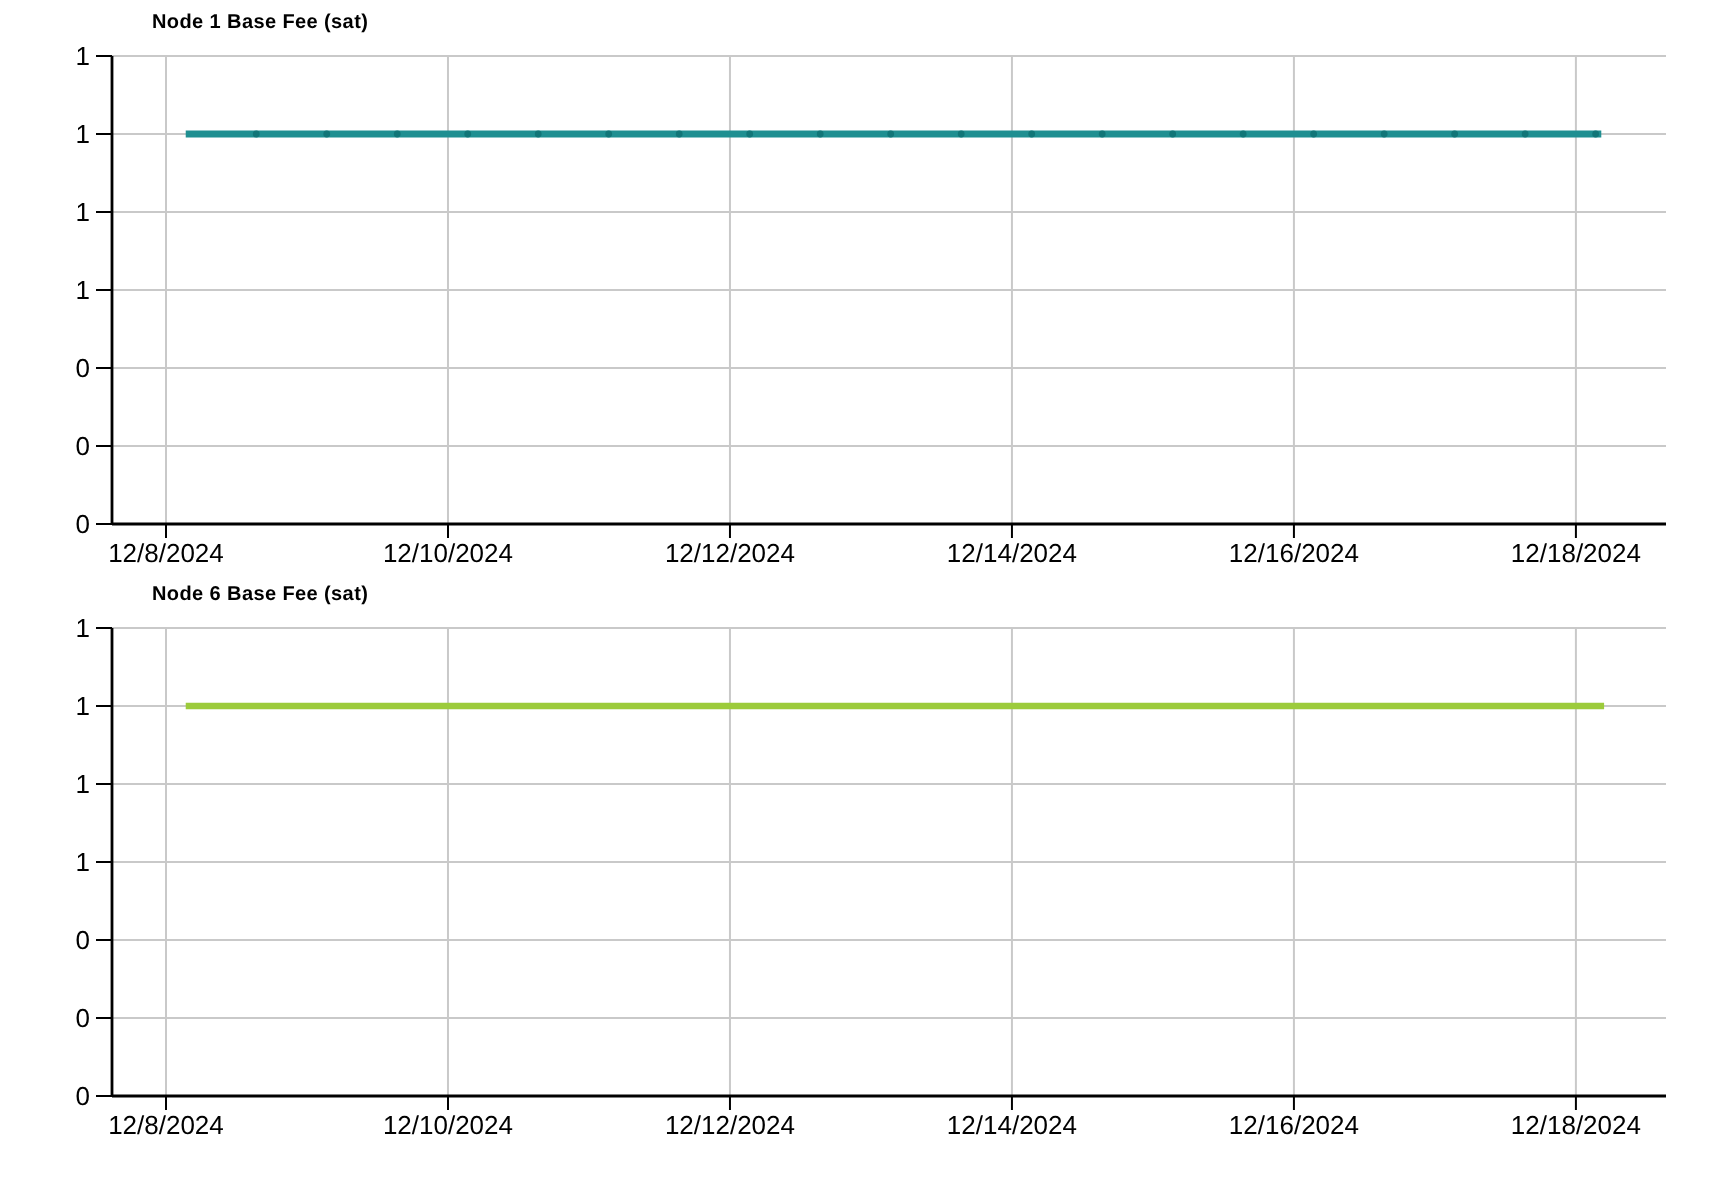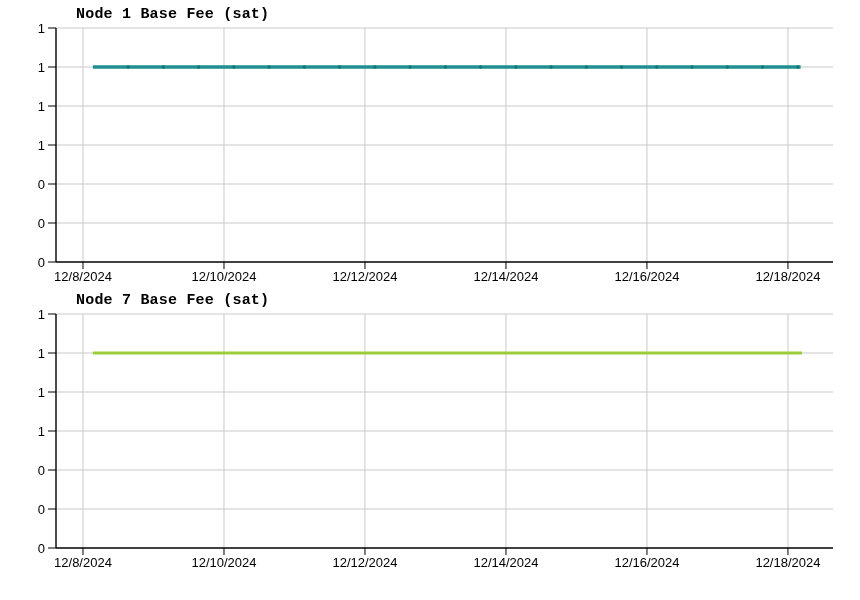--- a/index.html
+++ b/index.html
@@ -19,26 +19,25 @@
     position: absolute;
     left: 0;
     width: 860px;
   }
   #chart-0 { top: 0;   height: 286px; }
   #chart-1 { top: 286px; height: 314px; }
   .chart-title {
     position: absolute;
     left: 76px;
     top: 6px;
-    font-size: 15px;
+    font-size: 10px;
     font-weight: bold;
     color: #000000;
     letter-spacing: 0.2px;
     white-space: nowrap;
-    font-family: Liberation Mono, monospace;
   }
   .plot-svg {
     position: absolute;
     left: 0;
     top: 0;
   }
   .tick-label {
     font-family: "Liberation Sans", sans-serif;
     font-size: 13px;
     fill: #000000;
@@ -153,16 +152,16 @@
         <line x1="646.9627109417529" y1="28" x2="646.9627109417529" y2="262" stroke="#c9c9c9" stroke-width="1"></line>
         <line x1="646.9627109417529" y1="262" x2="646.9627109417529" y2="269" stroke="#000000" stroke-width="1"></line>
         <text x="646.9627109417529" y="281" text-anchor="middle" class="tick-label">12/16/2024</text>
         <line x1="787.9534567229178" y1="28" x2="787.9534567229178" y2="262" stroke="#c9c9c9" stroke-width="1"></line>
         <line x1="787.9534567229178" y1="262" x2="787.9534567229178" y2="269" stroke="#000000" stroke-width="1"></line>
         <text x="787.9534567229178" y="281" text-anchor="middle" class="tick-label">12/18/2024</text>
         <line x1="56" y1="28" x2="56" y2="262" stroke="#000000" stroke-width="1.4"></line>
         <line x1="56" y1="262" x2="833" y2="262" stroke="#000000" stroke-width="1.4"></line>
         <line x1="92.86908002177468" y1="67" x2="802.0525313010343" y2="67" stroke="#9ccb3b" stroke-width="3.2" stroke-linecap="butt"></line>
       </svg>
-    <div class="chart-title">Node 7 Base Fee (sat)</div>
+    <div class="chart-title">Node 6 Base Fee (sat)</div>
   </div>
 
 </div>
 
 </body></html>

